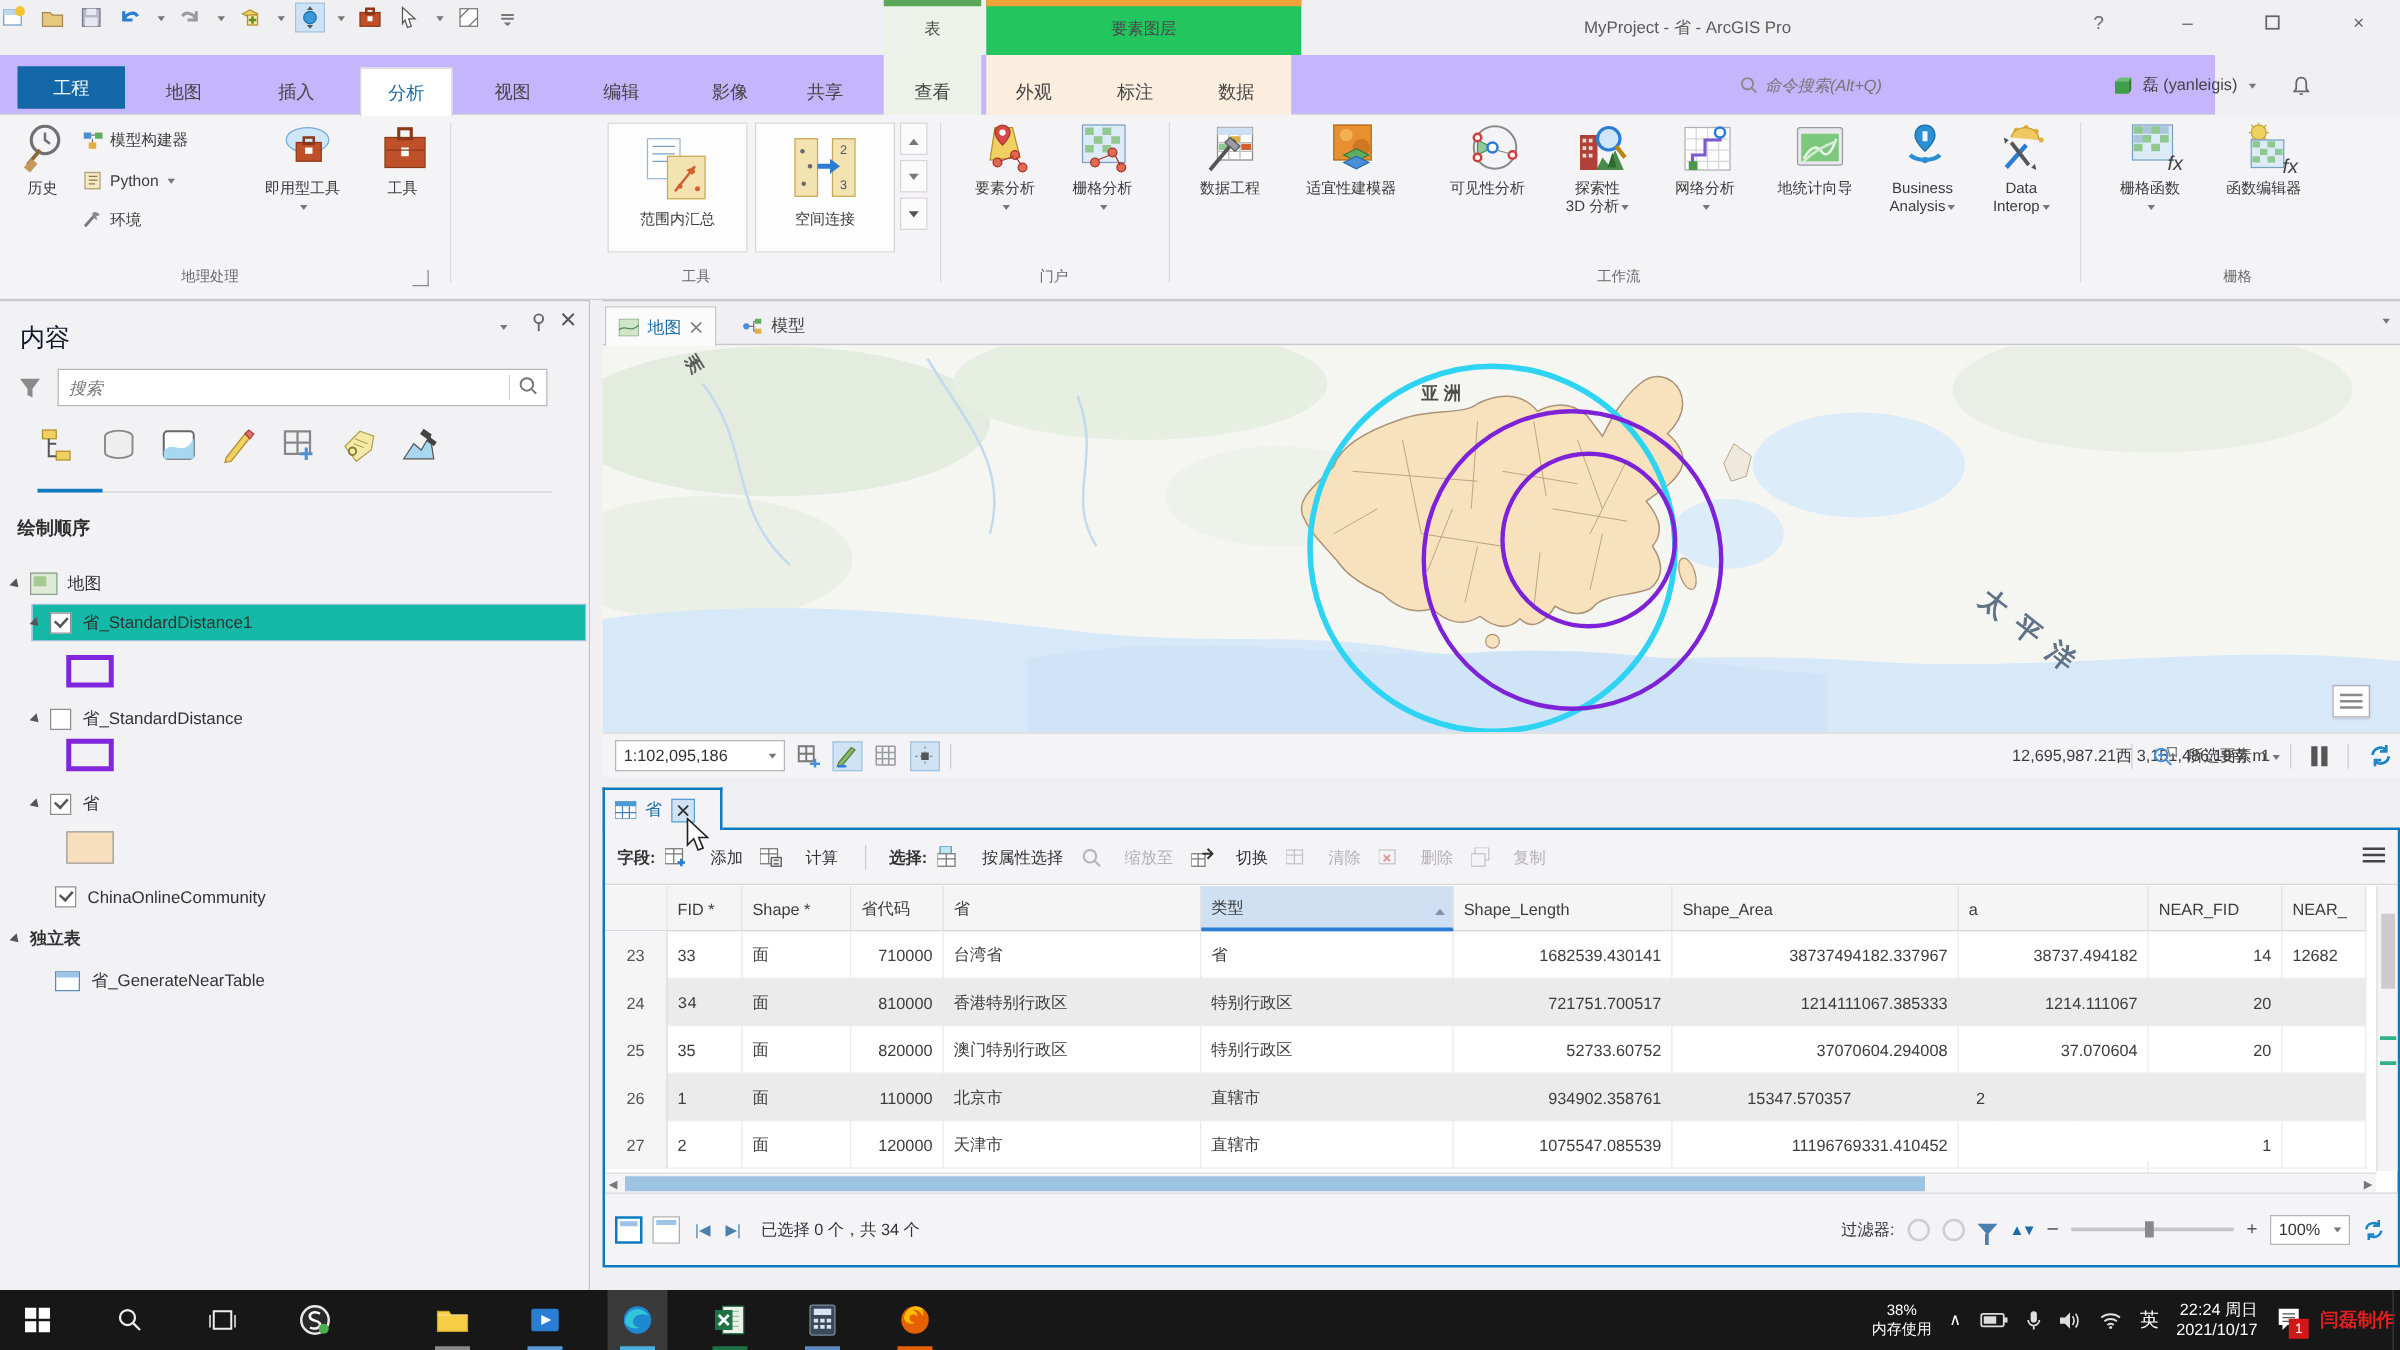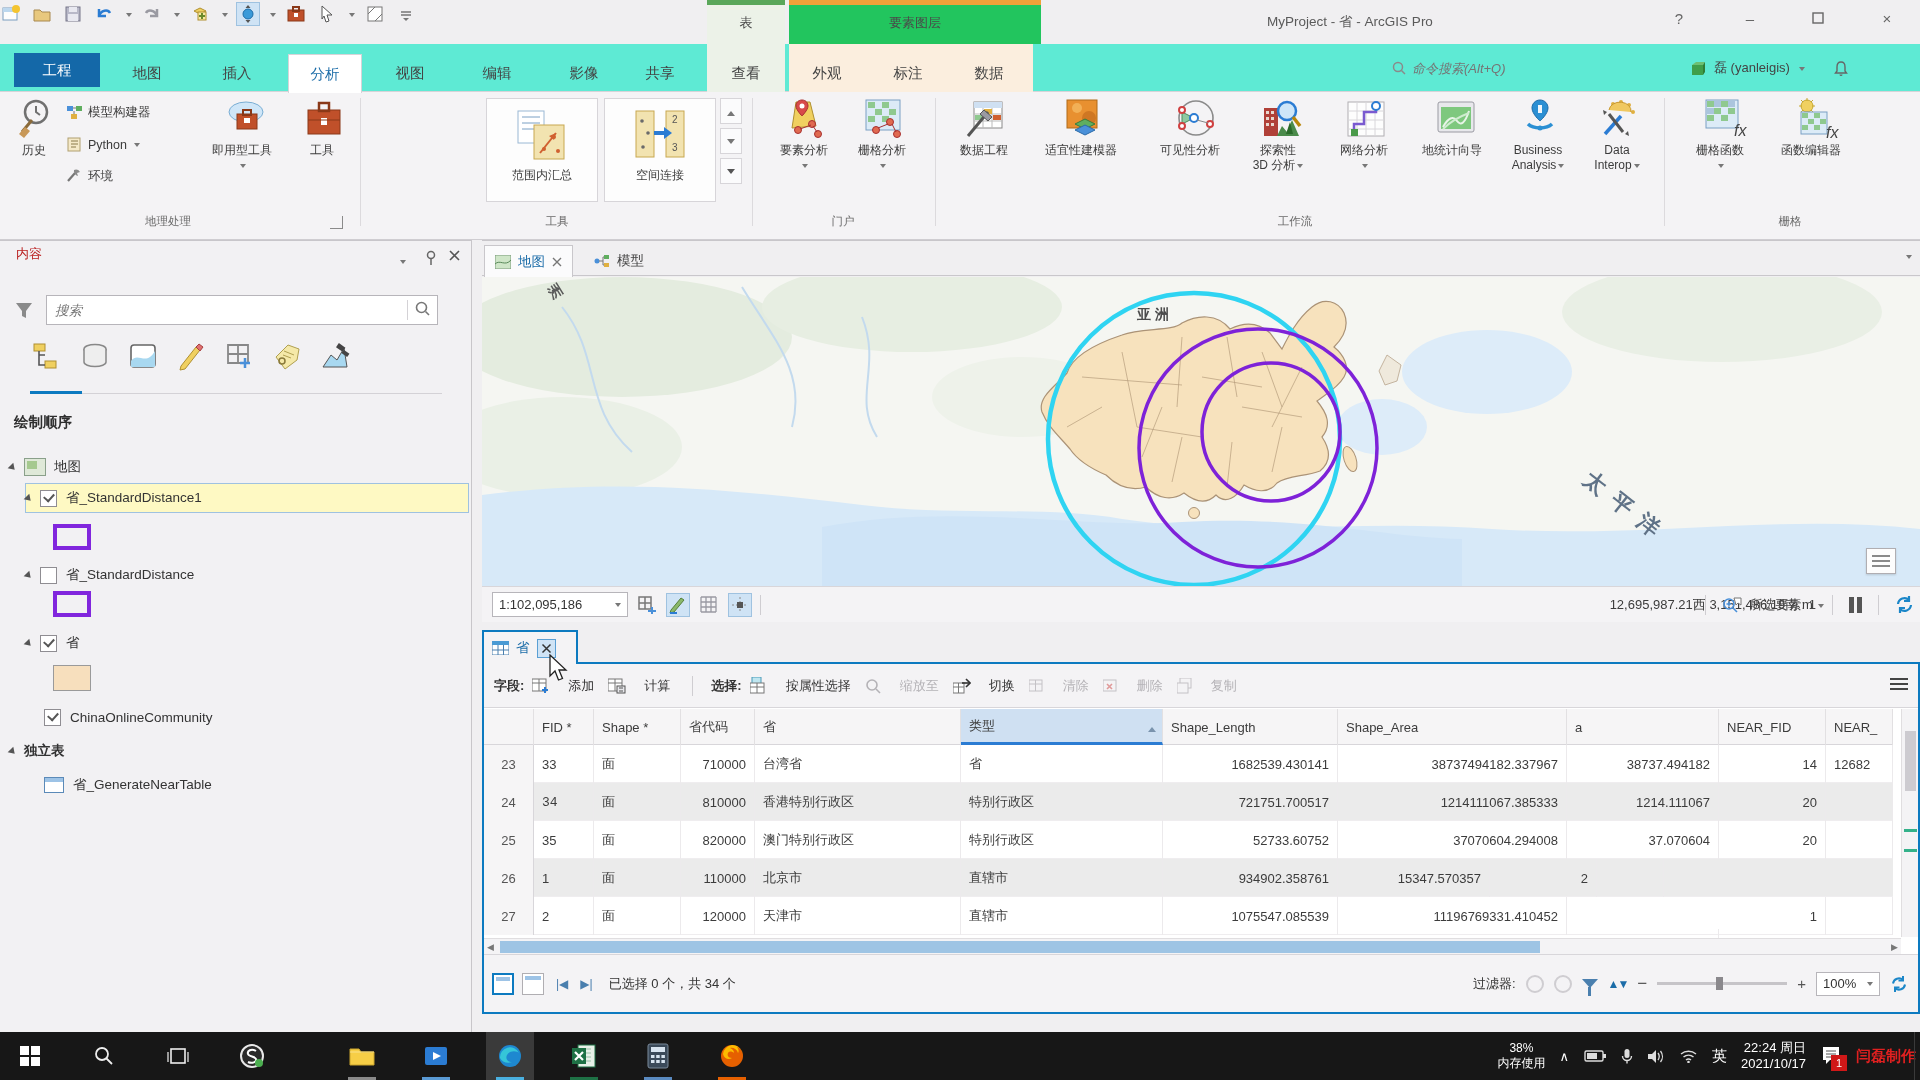--- a/index.html
+++ b/index.html
@@ -19,21 +19,21 @@
   
   .ctxhdr{top:0;height:44px}
   .ctxhdr .bar{position:absolute;left:0;top:0;width:100%;height:5px}
   .ctxhdr .lbl{position:absolute;left:0;top:14px;width:100%;text-align:center;font-size:13px;color:#4a4a4a}
   #ctx-table{left:707px;width:78px;background:#ecf2e8}
   #ctx-table .bar{background:#5aa75a}
   #ctx-layer{left:789px;width:252px;background:#22c55e}
   #ctx-layer .bar{background:#f0a139}
 
   
-  #tabrow{left:0;top:44px;width:1920px;height:48px;background:#5eead4;border-bottom:1px solid #d6d4d8}
+  #tabrow{left:0;top:44px;width:1772px;height:48px;background:#c4b5fd;border-bottom:1px solid #d6d4d8}
   .rtab{position:absolute;top:10px;height:38px;display:flex;align-items:center;justify-content:center;font-size:14.5px;color:#444}
   .rtab.file{background:#1468a8;color:#fff;top:9px;height:34px}
   .rtab.sel{background:#fff;border:1px solid #d6d4d8;border-bottom:none;color:#1b6ca8;height:39px;z-index:3}
   .ctxtint{position:absolute;top:0;height:48px}
   #tint-table{left:707px;width:78px;background:#ecf2e8}
   #tint-layer{left:789px;width:244px;background:#fbeede}
 
   #cmdsearch{left:1392px;top:54px;width:184px;height:28px;display:flex;align-items:center;gap:6px;color:#8a8a8a}
   #cmdsearch input{border:none;background:transparent;font-style:italic;font-size:13px;color:#8a8a8a;width:150px;outline:none;font-family:inherit}
   #userarea{left:1690px;top:54px;height:28px;display:flex;align-items:center;gap:7px;font-size:13px;color:#444}
@@ -50,35 +50,35 @@
   .gallery{position:absolute;top:6px;width:112px;height:104px;background:#fdfdfd;border:1px solid #d7d5d9;text-align:center;font-size:12px;color:#3c3c3c}
   .gallery .gicon{position:relative;width:52px;height:56px;margin:8px auto 4px}
   .arrcol{position:absolute;left:720px;top:6px;width:22px}
   .arrbtn{width:22px;height:26px;border:1px solid #d7d5d9;background:#fbfbfc;margin-bottom:4px;display:flex;align-items:center;justify-content:center}
   .tri-up{width:0;height:0;border:4px solid transparent;border-bottom:5px solid #777}
   .tri-dn{width:0;height:0;border:4px solid transparent;border-top:5px solid #777;position:relative;top:2px}
   .launcher{position:absolute;left:330px;top:124px;width:13px;height:13px;border:1px solid #8a8a8a;border-top:none;border-left:none}
 
   
   #contents{left:0;top:240px;width:472px;height:792px;background:#f2f1f3;border-right:1px solid #c8c6ca;border-top:1px solid #c8c6ca}
-  #contents h1{position:absolute;left:16px;top:4px;font-size:13px;font-weight:normal;color:#b91c1c}
+  #contents h1{position:absolute;left:16px;top:16px;font-size:20px;font-weight:normal;color:#0f172a}
   .phicon{position:absolute;top:12px;color:#666}
   #searchbox{position:absolute;left:46px;top:54px;width:392px;height:30px;background:#fff;border:1px solid #b7b5ba;display:flex;align-items:center}
   #searchbox input{flex:1;border:none;outline:none;font-style:italic;font-size:13.5px;color:#777;padding:0 8px;font-family:inherit;background:transparent}
   #tocmodes{position:absolute;left:32px;top:100px;display:flex;gap:18px}
   .tmode{width:30px;height:30px;position:relative}
   #tocunderline{position:absolute;left:30px;top:150px;width:52px;height:3px;background:#0c7ac0}
   #tocline{position:absolute;left:30px;top:152px;width:412px;height:1px;background:#d4d2d6}
   #drawsec{position:absolute;left:14px;top:172px;font-size:14.5px;font-weight:bold;color:#2e2e2e}
   .trow{position:absolute;left:0;width:472px;height:28px;display:flex;align-items:center;font-size:13.5px;color:#333}
   .trow .pad{display:inline-block}
   .exp{width:0;height:0;border:4.5px solid transparent;border-top:6px solid #555;transform:rotate(-45deg);display:inline-block;margin:0 6px 0 0;position:relative;top:2px}
   .cb{width:17px;height:17px;border:1px solid #8f8d92;background:#fff;display:inline-block;margin-right:9px;position:relative;flex:none}
   .cb.on::after{content:"";position:absolute;left:3px;top:2px;width:8px;height:5px;border-left:2px solid #555;border-bottom:2px solid #555;transform:rotate(-48deg)}
-  .selrow{background:#fef9c3;outline:1px solid #9fc2e0}
+  .selrow{background:#14b8a6;outline:1px solid #9fc2e0}
   .swatch{position:absolute;width:38px;height:26px}
   .sw-purple{border:4px solid #8126dd;background:transparent}
   .sw-tan{background:#f7dfbd;border:1px solid #9a9a9a}
   .mapthumb{width:22px;height:18px;background:#dfe9d8;border:1px solid #8aa08a;margin-right:8px;position:relative;flex:none}
   .mapthumb::after{content:"";position:absolute;left:2px;top:2px;width:10px;height:8px;background:#a5c98f}
   .tblicon{width:20px;height:16px;background:#fff;border:1px solid #5b8ab8;margin-right:9px;position:relative;flex:none}
   .tblicon::after{content:"";position:absolute;left:0;top:0;width:100%;height:4px;background:#9dc3e6}
 
   
   #viewtabs{left:482px;top:240px;width:1438px;height:36px;background:#f0eff1;border-bottom:1px solid #c9c7cb;border-top:1px solid #c8c6ca}

